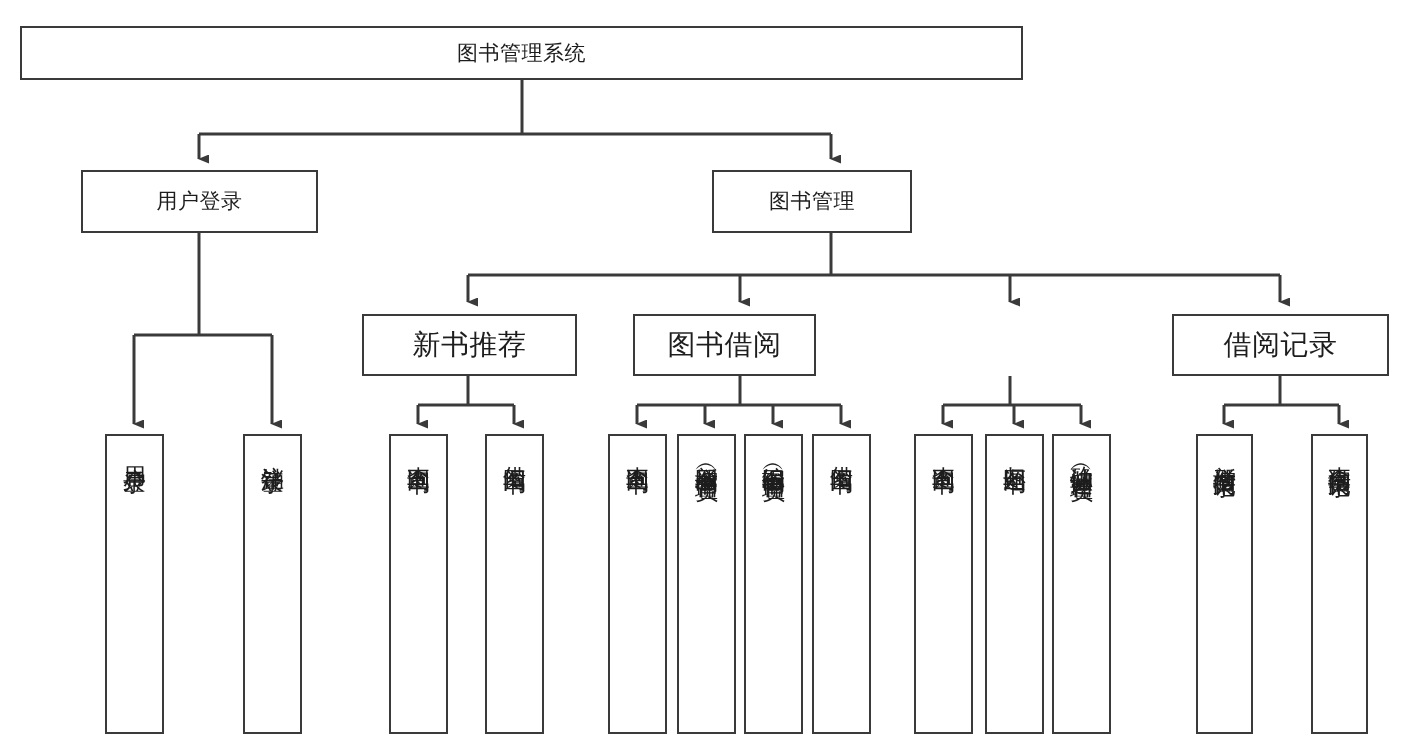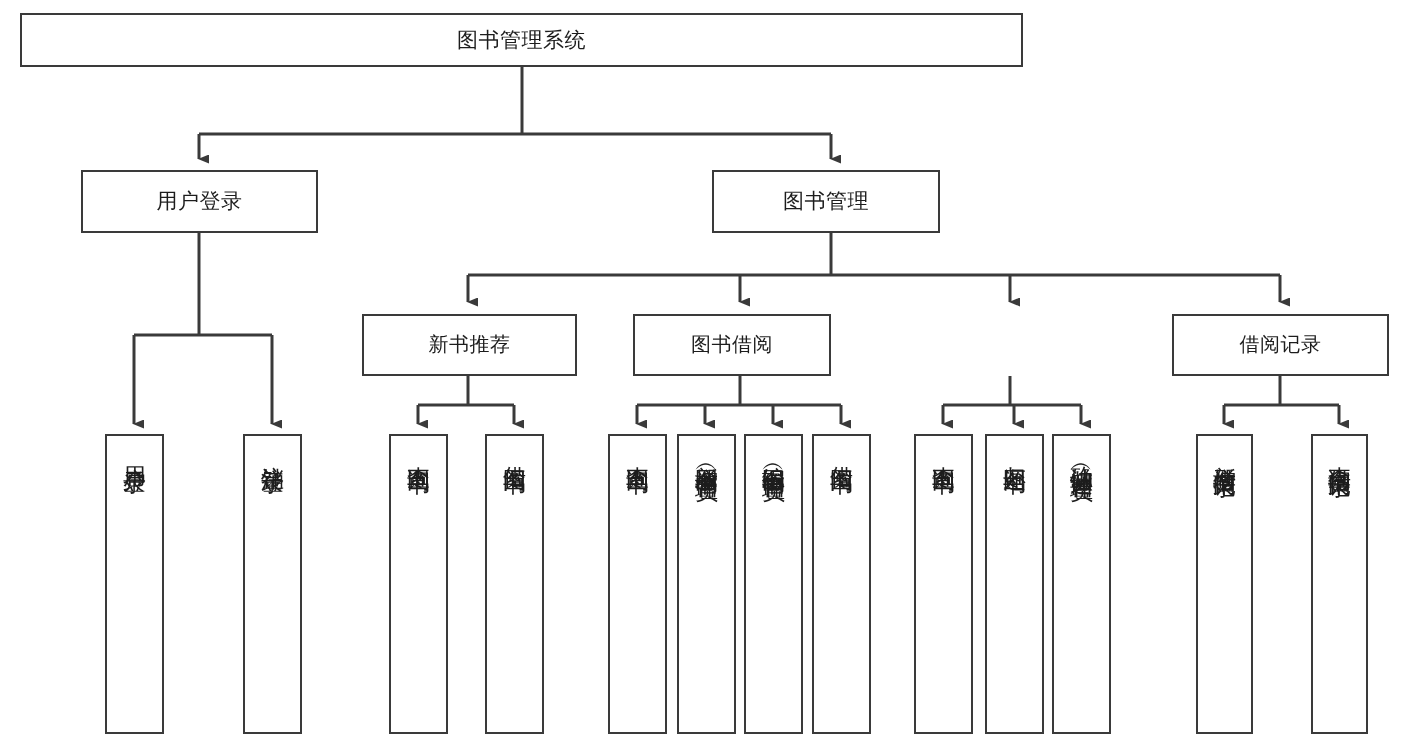--- a/index.html
+++ b/index.html
@@ -35,21 +35,21 @@
     justify-content: center;
     text-align: center;
   }
   .node .label {
     display: block;
     line-height: 1.18;
     letter-spacing: 0.5px;
   }
   .node-root .label { font-size: 21px; }
   .node-l1 .label { font-size: 21px; }
-  .node-l2 .label { font-size: 20px; }
+  .node-l2 .label { font-size: 28px; }
   .node-leaf {
     align-items: flex-start;
     padding-top: 12px;
   }
   .node-leaf .label {
     writing-mode: vertical-rl;
     text-orientation: upright;
     font-size: 23px;
     line-height: 1.08;
     letter-spacing: 2px;
@@ -112,35 +112,35 @@
       <path d="M 1014,405 L 1014,424" marker-end="url(#arrowhead)"></path>
       <path d="M 1081,405 L 1081,424" marker-end="url(#arrowhead)"></path>
 
       <path d="M 1280,376 L 1280,405"></path>
       <path d="M 1224,405 L 1339,405"></path>
       <path d="M 1224,405 L 1224,424" marker-end="url(#arrowhead)"></path>
       <path d="M 1339,405 L 1339,424" marker-end="url(#arrowhead)"></path>
     </g>
   </svg>
 
-  <div class="node node-root" style="left:20px; top:13px; width:1003px; height:54px;text-align:center;">
+  <div class="node node-root" style="left:20px; top:26px; width:1003px; height:54px;text-align:center;">
     <span class="label">图书管理系统</span>
   </div>
 
   <div class="node node-l1" style="left:81px; top:170px; width:237px; height:63px;">
     <span class="label">用户登录</span>
   </div>
-  <div class="node node-l1" style="left:712px; top:170px; width:228px; height:63px;">
+  <div class="node node-l1" style="left:712px; top:170px; width:200px; height:63px;">
     <span class="label">图书管理</span>
   </div>
 
   <div class="node node-l2" style="left:362px; top:314px; width:215px; height:62px;">
     <span class="label">新书推荐</span>
   </div>
-  <div class="node node-l2" style="left:633px; top:314px; width:198px; height:62px;">
+  <div class="node node-l2" style="left:633px; top:314px; width:183px; height:62px;">
     <span class="label">图书借阅</span>
   </div>
   <div class="node node-l2" style="left:1172px; top:314px; width:217px; height:62px;font-family:Liberation Serif, serif;">
     <span class="label">借阅记录</span>
   </div>
 
   <div class="node node-leaf" style="left:105px; top:434px; width:59px; height:300px;">
     <span class="label">用户登录</span>
   </div>
   <div class="node node-leaf" style="left:243px; top:434px; width:59px; height:300px;">

